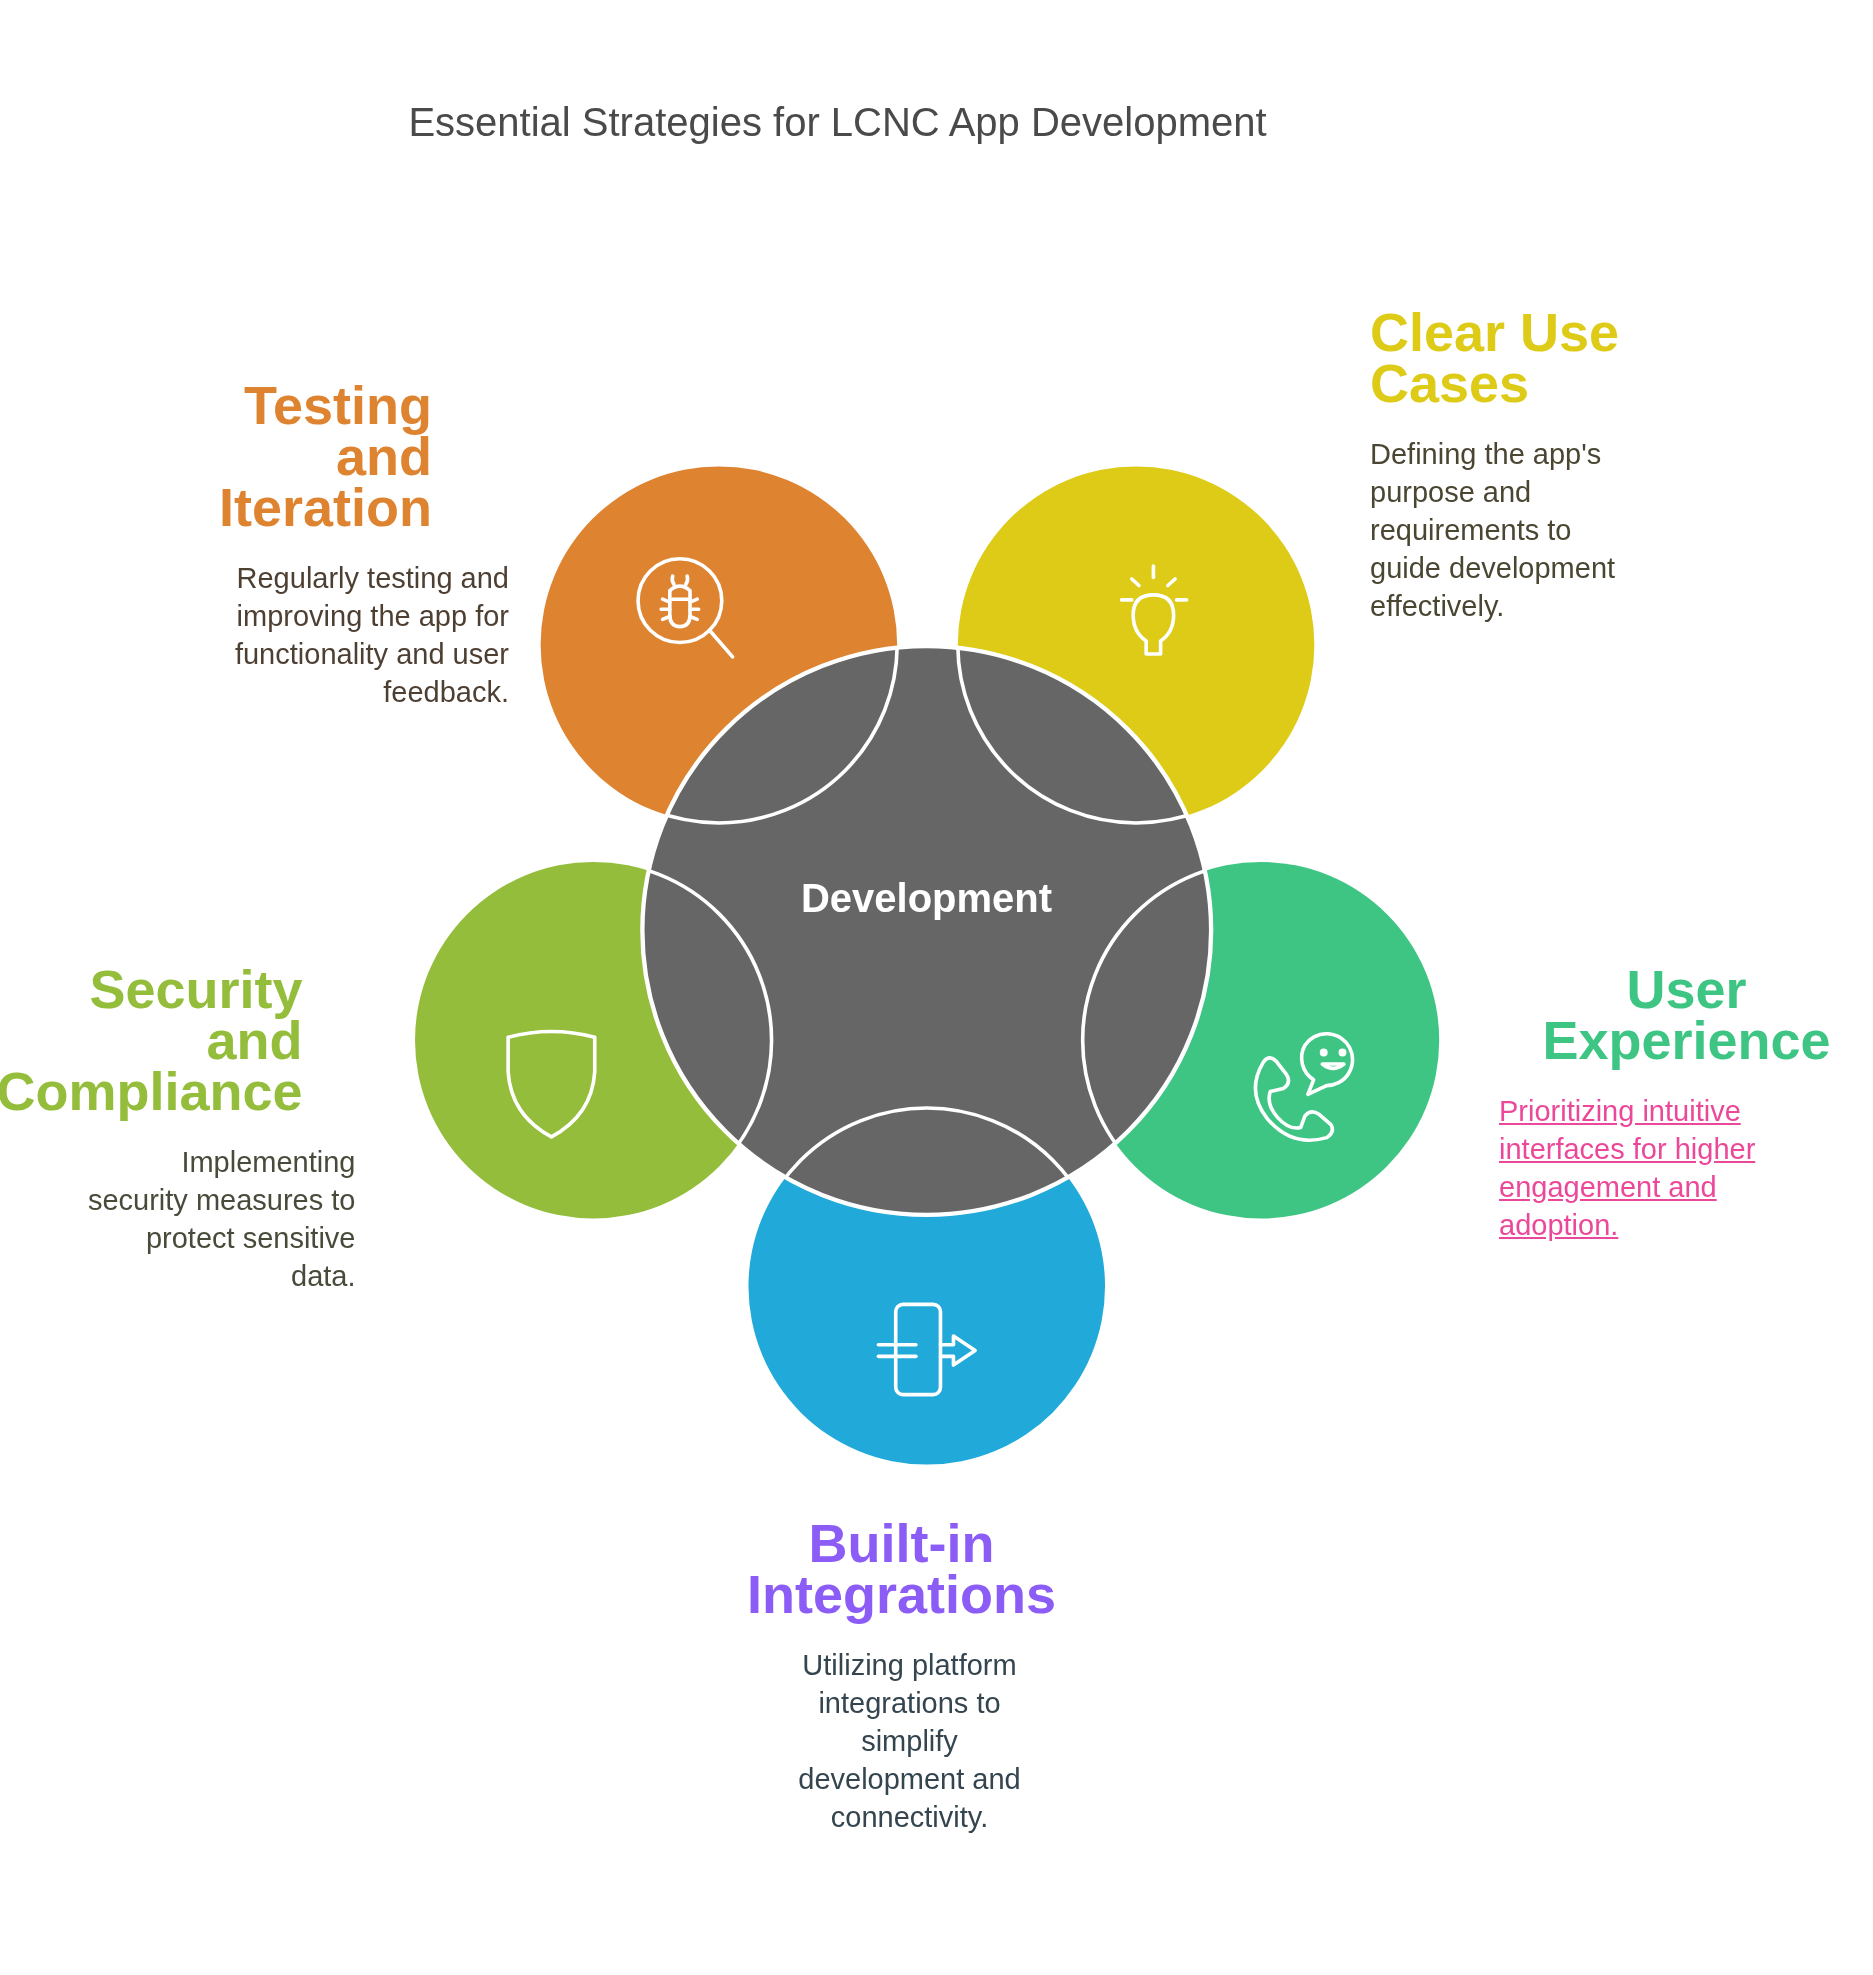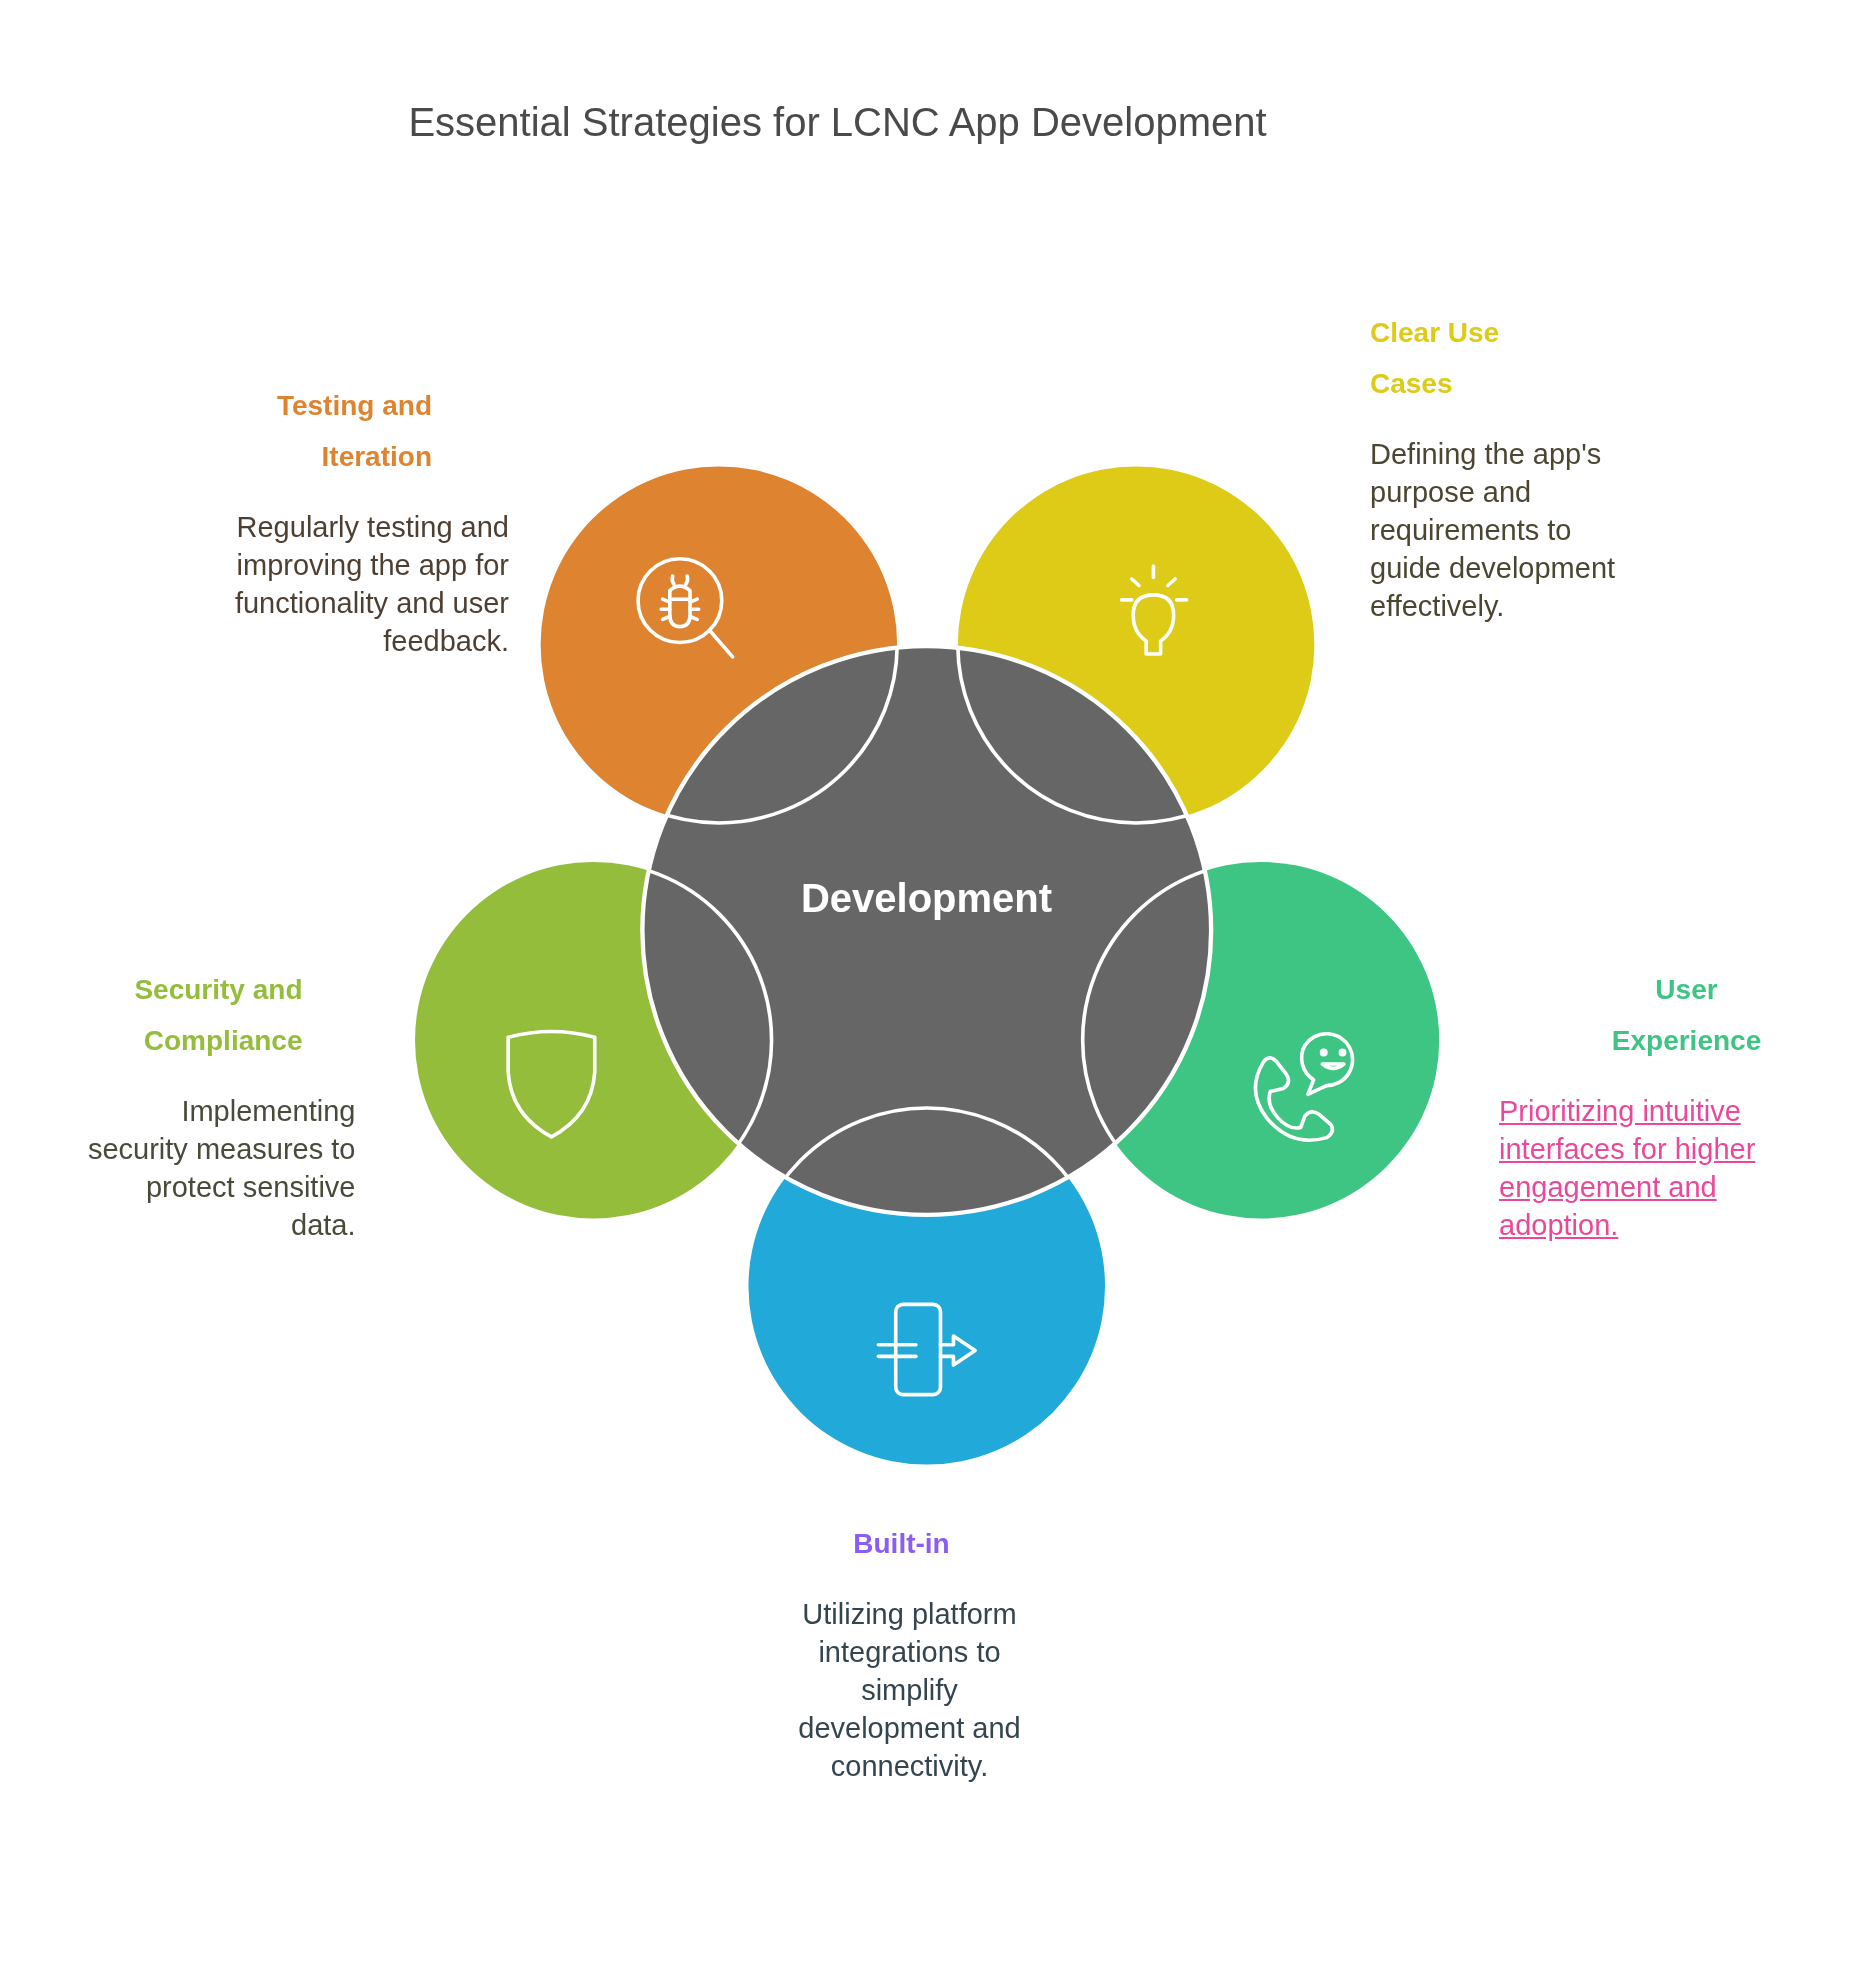--- a/index.html
+++ b/index.html
@@ -1,20 +1,20 @@
 <!DOCTYPE html>
 <html style="font-size:11.5px"><head>
 <meta charset="utf-8">
 <style>
   html, body { margin:0; padding:0; background:#ffffff; }
   body { width:1873px; height:1975px; position:relative; overflow:hidden; font-family:"Liberation Sans", sans-serif; }
   #title { position:absolute; left:0; width:1675px; top:100px; text-align:center; font-size:40px; color:#4a4a4a; font-family:"Liberation Sans", sans-serif; }
   svg#diagram { position:absolute; left:0; top:0; }
   .block { position:absolute; width:375px; }
-  .block .heading { font-weight:bold; font-size:28px; line-height:51px; }
+  .block .heading { font-weight:bold; font-size:54px; line-height:51px; }
   .block .desc { font-size:29px; line-height:38px; margin-top:26px; }
   .right { text-align:right; }
   .left { text-align:left; }
   .center { text-align:center; }
   #center-label { position:absolute; left:710px; width:433px; top:873px; text-align:center; color:#ffffff; font-weight:bold; font-size:40px; line-height:51px; }
 </style>
 </head>
 <body>
 
 <div id="title">Essential Strategies for LCNC App Development</div>
@@ -133,20 +133,21 @@
     <div>Prioritizing intuitive</div>
     <div>interfaces for higher</div>
     <div>engagement and</div>
     <div>adoption.</div>
   </div>
 </div>
 
 <div class="block center" style="left:722px; top:1518px;">
   <div class="heading" style="color:#8b5cf6; margin-right:16px;">
     <div>Built-in</div>
+    <div>Integrations</div>
   </div>
   <div class="desc" style="color:#34454f;">
     <div>Utilizing platform</div>
     <div>integrations to</div>
     <div>simplify</div>
     <div>development and</div>
     <div>connectivity.</div>
   </div>
 </div>
 

